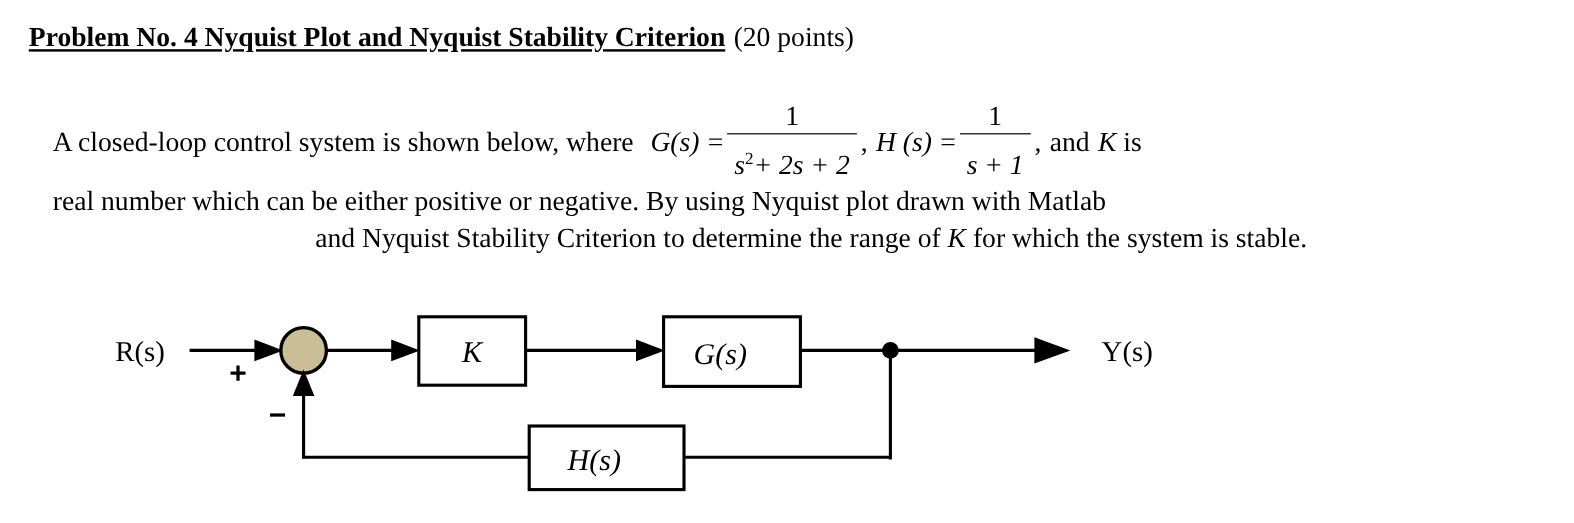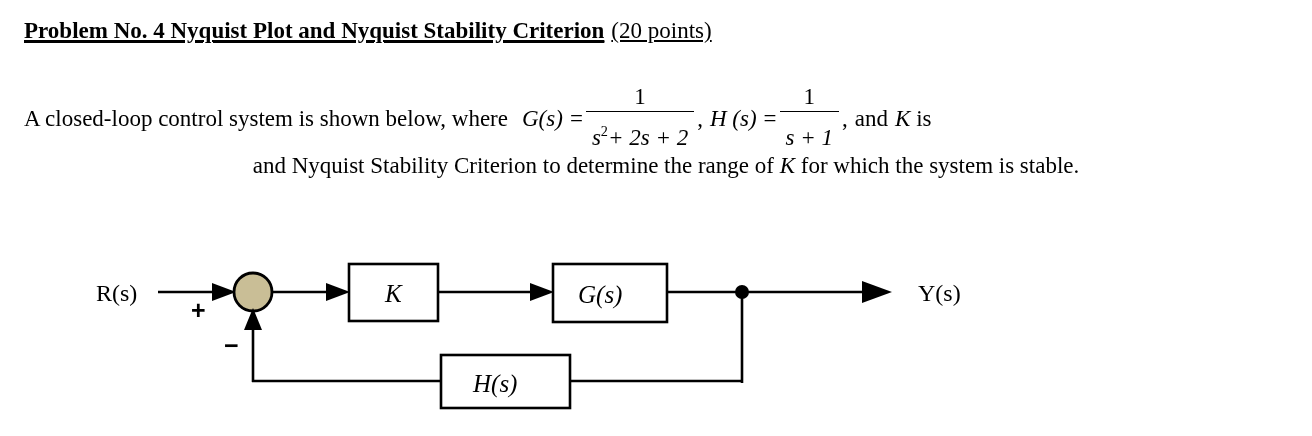--- a/index.html
+++ b/index.html
@@ -17,21 +17,20 @@
   }
 
   
   #title-line {
     position: absolute;
     left: 24px;
     top: 16px;
     font-size: 23px;
     line-height: 30px;
     white-space: nowrap;
-    text-decoration: underline;
   }
   #title-line .ttl {
     font-weight: bold;
     text-decoration: underline;
     text-underline-offset: 3px;
   }
   #title-line .pts {
     font-weight: normal;
     text-decoration: none;
   }
@@ -40,20 +39,21 @@
   #para {
     position: absolute;
     left: 24px;
     top: 84px;
     width: 1284px;
     font-size: 23px;
   }
   .line {
     white-space: nowrap;
     position: relative;
+    margin-left: 20px;
   }
   #line1 {
     height: 66px;
     line-height: 66px;
   }
   #line2 {
     margin-top: 2px;
     line-height: 31px;
   }
   #line3 {
@@ -127,20 +127,21 @@
 <div id="title-line">
   <span class="ttl">Problem No. 4 Nyquist Plot and Nyquist Stability Criterion</span><span class="gap"></span><span class="pts">(20 points)</span>
 </div>
 
 <div id="para">
 
   <div class="line" id="line1">
     <span class="mathitem">A closed-loop control system is shown below, where</span><span class="gap"></span><span class="gap"></span><span class="mathitem it">G(s)</span><span class="gap"></span><span class="mathitem">=</span><span class="frac"><span class="num">1</span><span class="den"><span class="it">s</span><sup class="exp">2</sup><span class="it">+ 2s + 2</span></span></span><span class="mathitem">,</span><span class="gap"></span><span class="mathitem it">H (s)</span><span class="gap"></span><span class="mathitem">=</span><span class="frac"><span class="num">1</span><span class="den it">s + 1</span></span><span class="mathitem">,</span><span class="gap"></span><span class="mathitem">and</span><span class="gap"></span><span class="mathitem u"><span class="it">K</span> is</span>
   </div>
 
+  <div class="line" id="line2"><span class="u">real number which can be either positive or negative</span><span>. By using Nyquist plot drawn with Matlab</span></div>
 
   <div class="line" id="line3"><span>and Nyquist Stability Criterion to determine the range of</span> <span class="it">K</span> <span>for which the system is stable.</span></div>
 
 </div>
 
 <div id="diagram">
   <svg width="1312" height="186" viewBox="0 0 1312 186" xmlns="http://www.w3.org/2000/svg">
 
     <text class="sig-label" x="96" y="51">R(s)</text>
 

